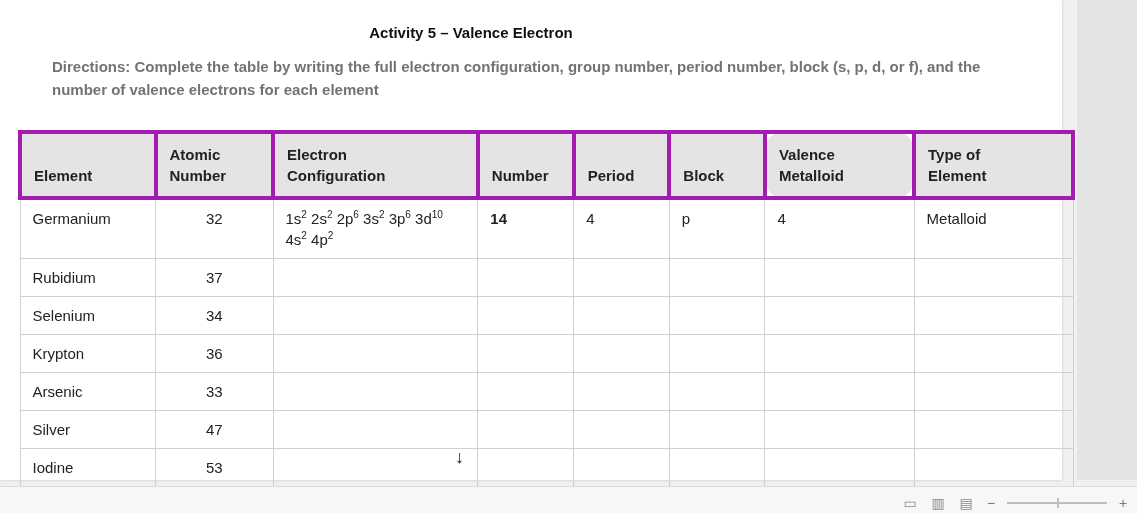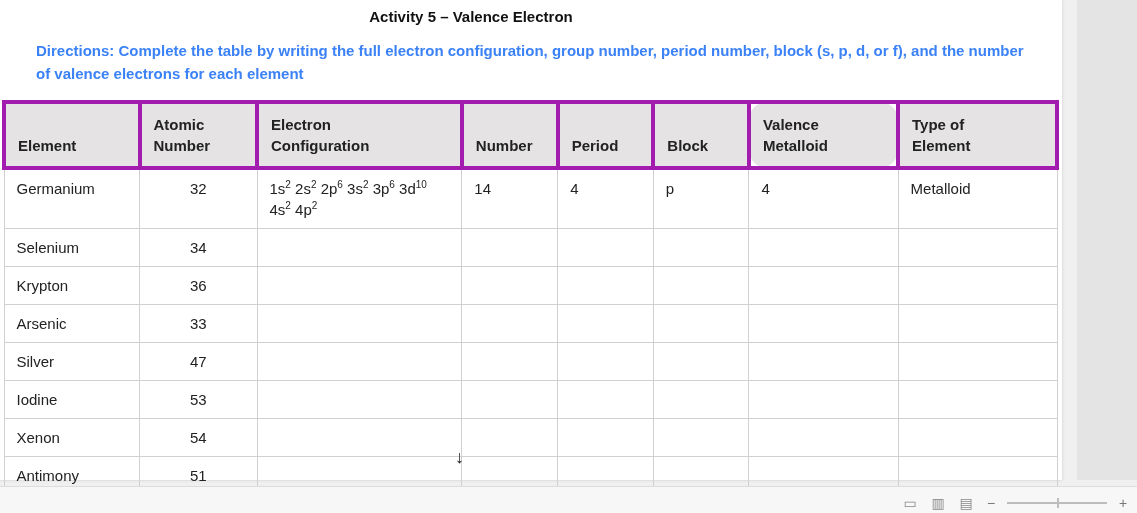--- a/index.html
+++ b/index.html
@@ -9,40 +9,40 @@
       width: 1137px;
       height: 513px;
       overflow: hidden;
       position: relative;
     }
     .page {
       background: #ffffff;
       width: 1062px;
       height: 480px;
       position: relative;
-      padding: 0;
+      padding: 16px;
       box-shadow: 0 0 3px rgba(0,0,0,0.15);
     }
     .content {
       padding: 8px 36px 0 36px;
     }
     .activity-title {
       text-align: center;
       font-weight: 700;
       font-size: 15px;
       color: #111;
       margin-bottom: 14px;
       margin-left: -120px;
     }
     .directions {
       font-weight: 700;
       font-size: 15px;
-      color: #3b82f6;
+      color: #737373;
       line-height: 1.55;
-      margin-bottom: 14px;
+      margin-bottom: 28px;
     }
     .directions .label { font-weight: 700; }
     table.vtable {
       width: 1057px;
       border-collapse: collapse;
       font-size: 15px;
       color: #222;
       margin-left: -34px;
       margin-right: -34px;
     }
@@ -59,21 +59,21 @@
       border: 1px solid #d0d0d0;
       padding: 8px 12px;
       vertical-align: top;
       line-height: 1.4;
       height: 18px;
     }
     table.vtable tr:first-child td { }
     .col-element { width: 136px; }
     .col-atomic  { width: 118px; text-align: center; }
     .col-econf   { width: 206px; }
-    .col-group   { width: 96px; }
+    .col-group   { width: 96px; font-weight: bold; }
     .col-period  { width: 96px; }
     .col-block   { width: 96px; }
     .col-valence { width: 150px; border-radius: 18px; }
     .col-type    { width: 160px; }
     sup { font-size: 10px; vertical-align: super; line-height: 0; }
     .down-arrow-floating {
       position: absolute;
       left: 455px;
       top: 447px;
       font-size: 18px;
@@ -159,20 +159,30 @@
             <td class="col-element">Germanium</td>
             <td class="col-atomic">32</td>
             <td class="col-econf">1s<sup>2</sup> 2s<sup>2</sup> 2p<sup>6</sup> 3s<sup>2</sup> 3p<sup>6</sup> 3d<sup>10</sup> 4s<sup>2</sup> 4p<sup>2</sup></td>
             <td class="col-group">14</td>
             <td class="col-period">4</td>
             <td class="col-block">p</td>
             <td class="col-valence">4</td>
             <td class="col-type">Metalloid</td>
           </tr>
           <tr>
+            <td class="col-element">Rubidium</td>
+            <td class="col-atomic">37</td>
+            <td class="col-econf"></td>
+            <td class="col-group"></td>
+            <td class="col-period"></td>
+            <td class="col-block"></td>
+            <td class="col-valence"></td>
+            <td class="col-type"></td>
+          </tr>
+          <tr>
             <td class="col-element">Selenium</td>
             <td class="col-atomic">34</td>
             <td class="col-econf"></td>
             <td class="col-group"></td>
             <td class="col-period"></td>
             <td class="col-block"></td>
             <td class="col-valence"></td>
             <td class="col-type"></td>
           </tr>
           <tr>

